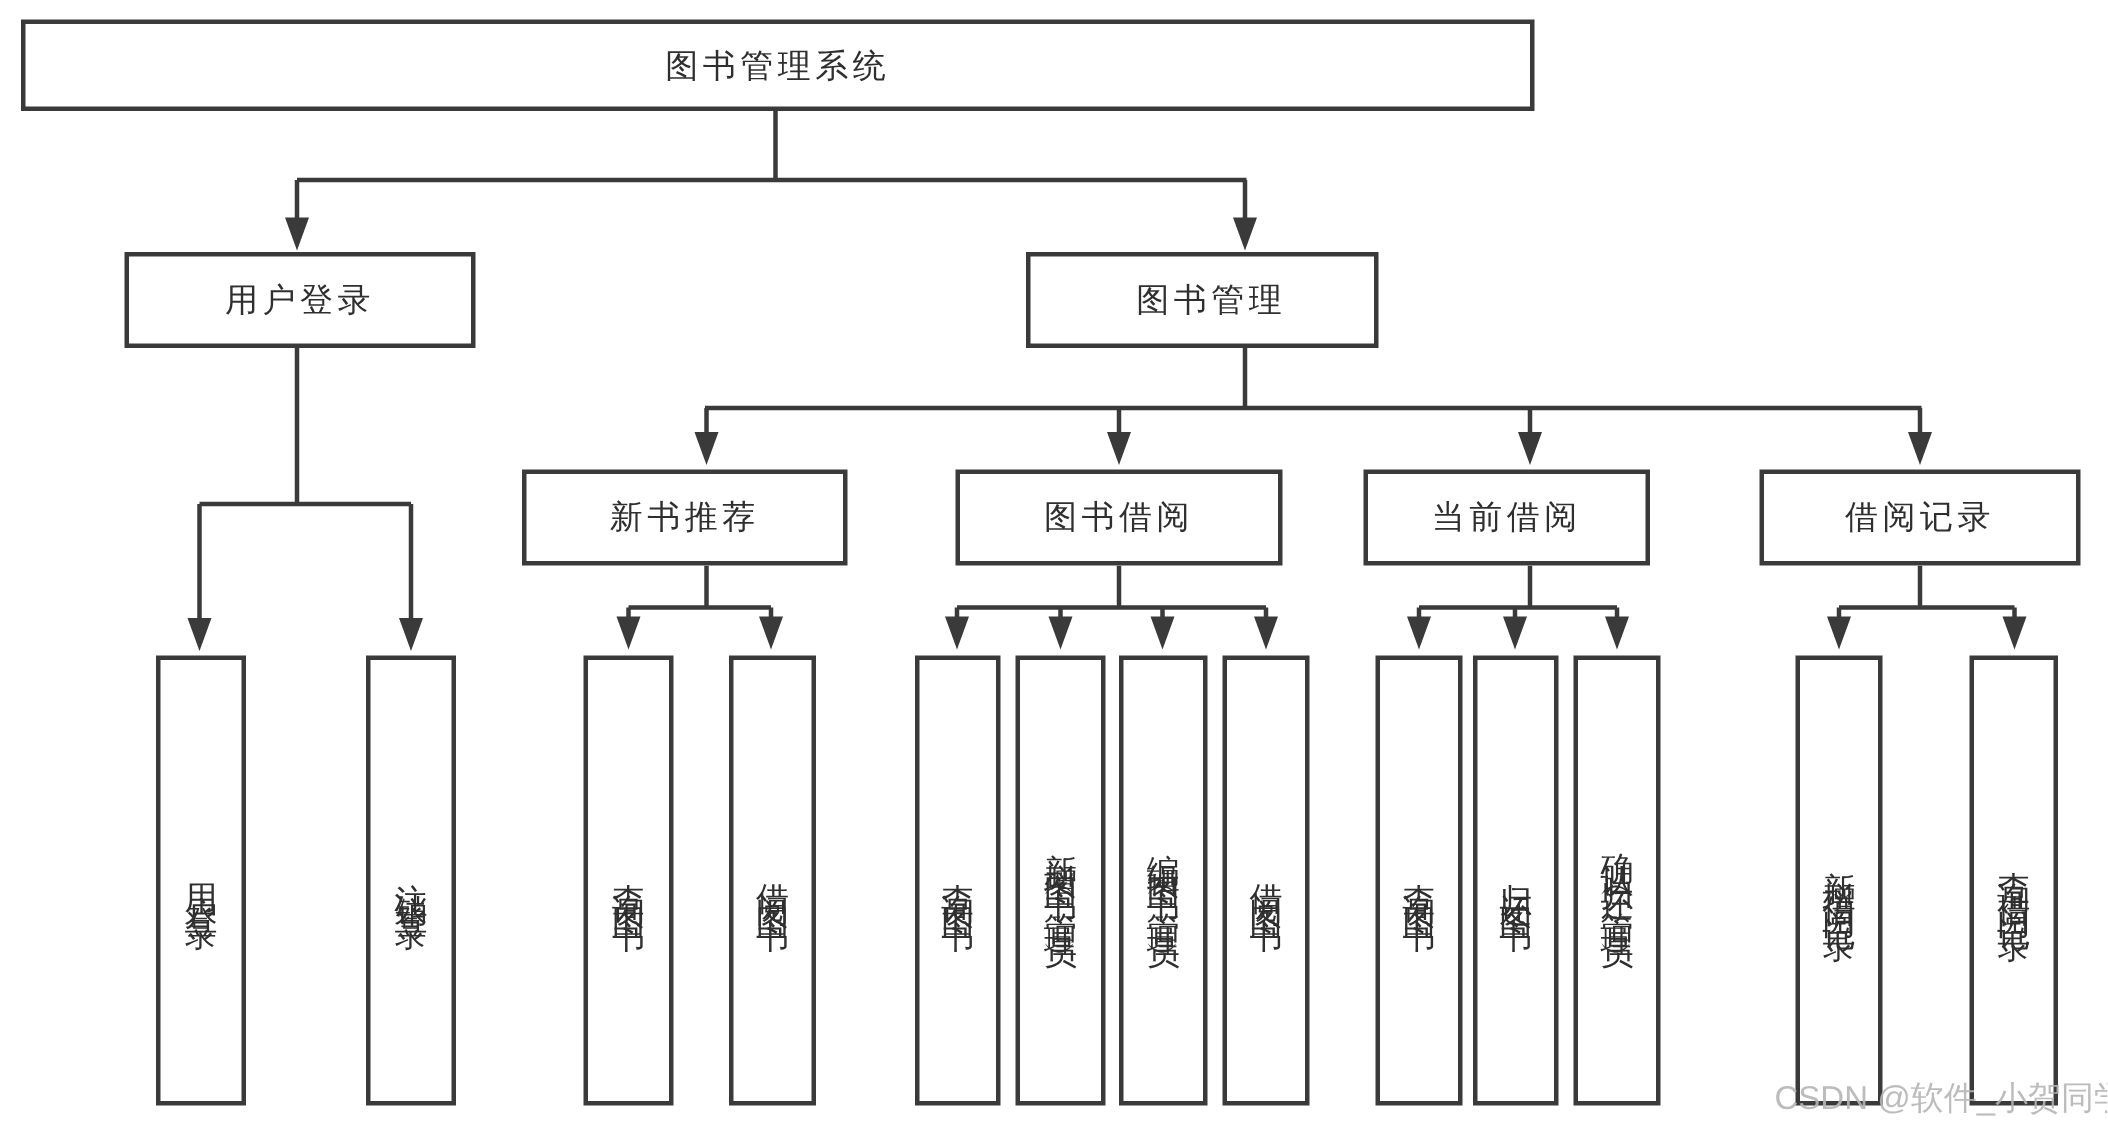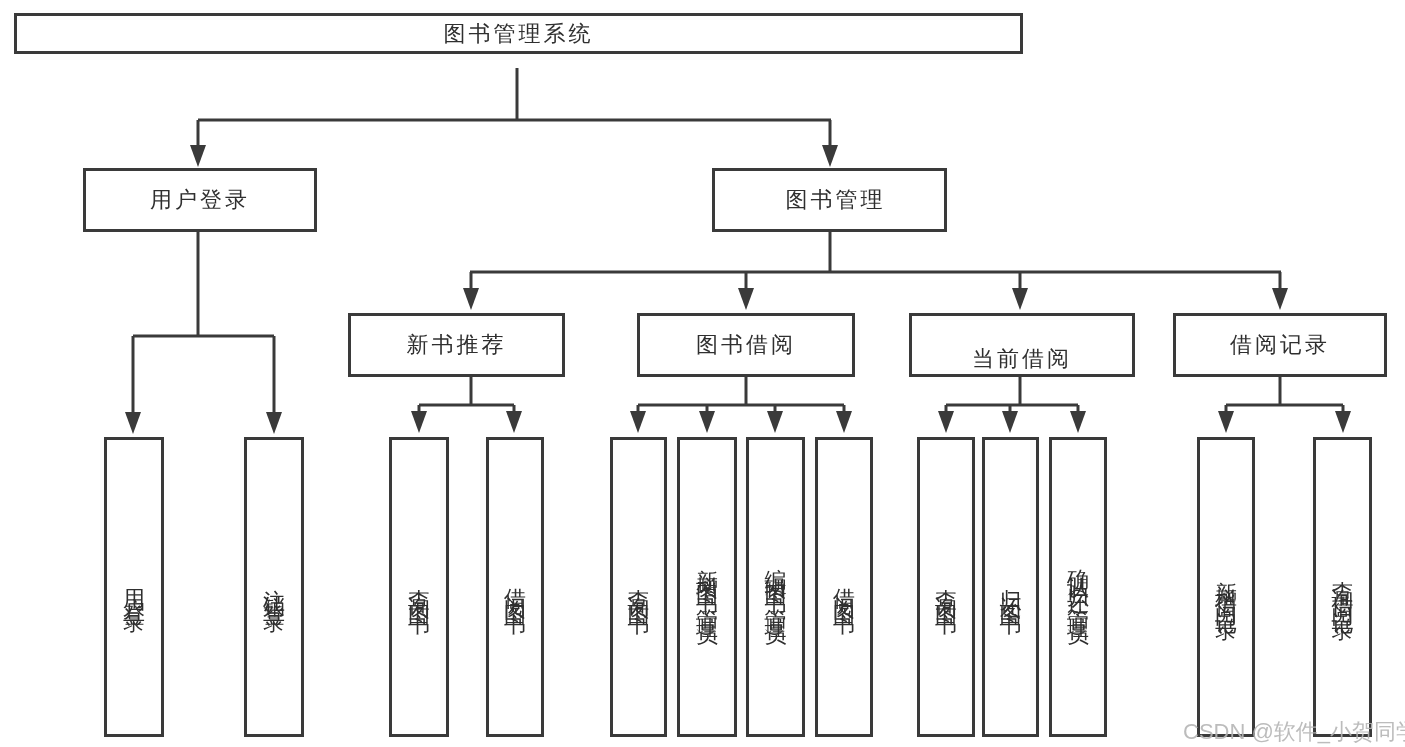--- a/index.html
+++ b/index.html
@@ -109,38 +109,38 @@
       <line x1="1010" y1="405" x2="1010" y2="419" stroke="currentColor" stroke-width="3"></line>
       <polygon points="1002,411 1018,411 1010,433" fill="currentColor"></polygon>
       <line x1="1078" y1="405" x2="1078" y2="419" stroke="currentColor" stroke-width="3"></line>
       <polygon points="1070,411 1086,411 1078,433" fill="currentColor"></polygon>
       <line x1="1226" y1="405" x2="1226" y2="419" stroke="currentColor" stroke-width="3"></line>
       <polygon points="1218,411 1234,411 1226,433" fill="currentColor"></polygon>
       <line x1="1343" y1="405" x2="1343" y2="419" stroke="currentColor" stroke-width="3"></line>
       <polygon points="1335,411 1351,411 1343,433" fill="currentColor"></polygon>
     </svg>
 
-  <div class="node node-h" style="left:14px;top:13px;width:1009px;height:41px;">
+  <div class="node node-h" style="left:14px;top:13px;width:1009px;height:61px;">
     <span>图书管理系统</span>
   </div>
 
   <div class="node node-h" style="left:83px;top:168px;width:234px;height:64px;">
     <span>用户登录</span>
   </div>
-  <div class="node node-h" style="left:712px;top:168px;width:235px;height:64px;padding-left:12px;">
+  <div class="node node-h" style="left:684px;top:168px;width:235px;height:64px;padding-left:12px;">
     <span>图书管理</span>
   </div>
 
   <div class="node node-h" style="left:348px;top:313px;width:217px;height:64px;">
     <span>新书推荐</span>
   </div>
   <div class="node node-h" style="left:637px;top:313px;width:218px;height:64px;">
     <span>图书借阅</span>
   </div>
-  <div class="node node-h" style="left:909px;top:313px;width:226px;height:64px;align-items:flex-end;">
+  <div class="node node-h" style="left:909px;top:313px;width:191px;height:64px;">
     <span>当前借阅</span>
   </div>
   <div class="node node-h" style="left:1173px;top:313px;width:214px;height:64px;">
     <span>借阅记录</span>
   </div>
 
   <div class="node node-v" style="left:104px;top:437px;width:60px;height:300px;">
     <span>用户登录</span>
   </div>
   <div class="node node-v" style="left:244px;top:437px;width:60px;height:300px;">

